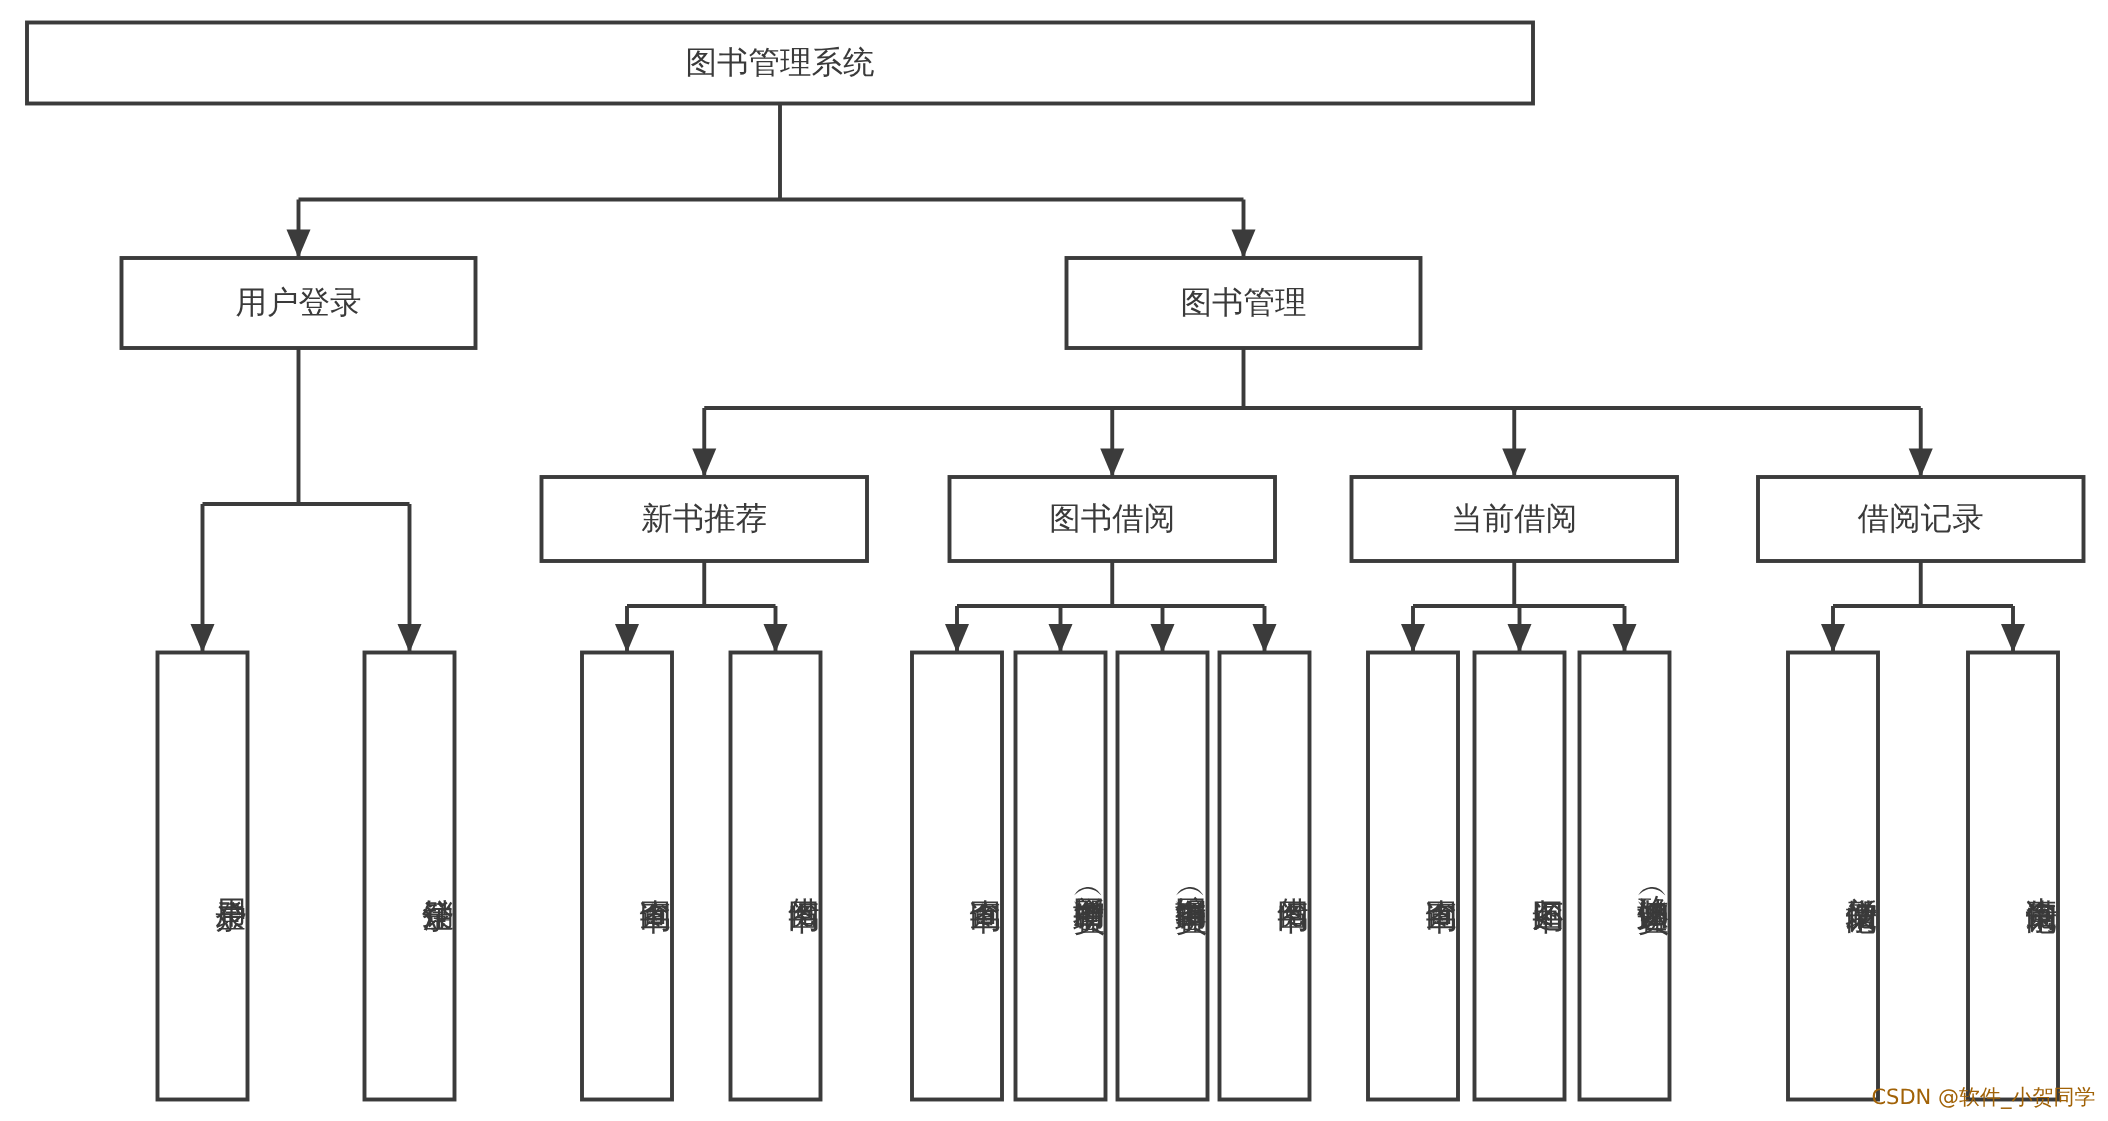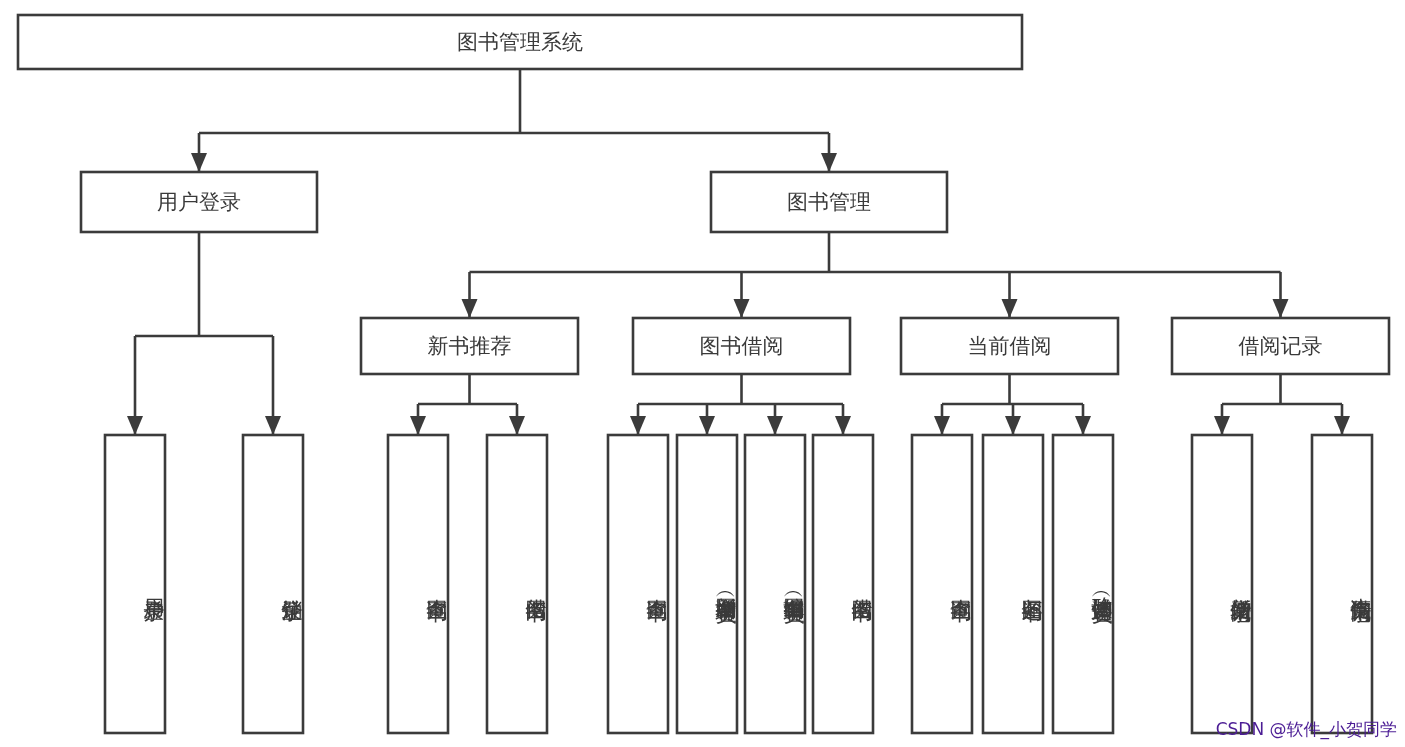--- a/index.html
+++ b/index.html
@@ -60,22 +60,22 @@
     display: flex;
     align-items: flex-start;
     justify-content: center;
     pointer-events: none;
   }
   .watermark {
     position: absolute;
     right: 8px;
     bottom: 6px;
     font-family: "DejaVu Sans", "Liberation Sans", sans-serif;
-    font-size: 17px;
-    color: #4c1d95;
+    font-size: 14px;
+    color: #a16207;
     white-space: nowrap;
   }
 </style>
 </head>
 <body>
 
 <div id="diagram-root">
   <svg class="diagram-canvas" id="diagram-svg" viewBox="0 0 1405 747">
       <line x1="520" y1="69" x2="520" y2="133" class="connector-line"></line>
       <line x1="199" y1="133" x2="829" y2="133" class="connector-line"></line>

